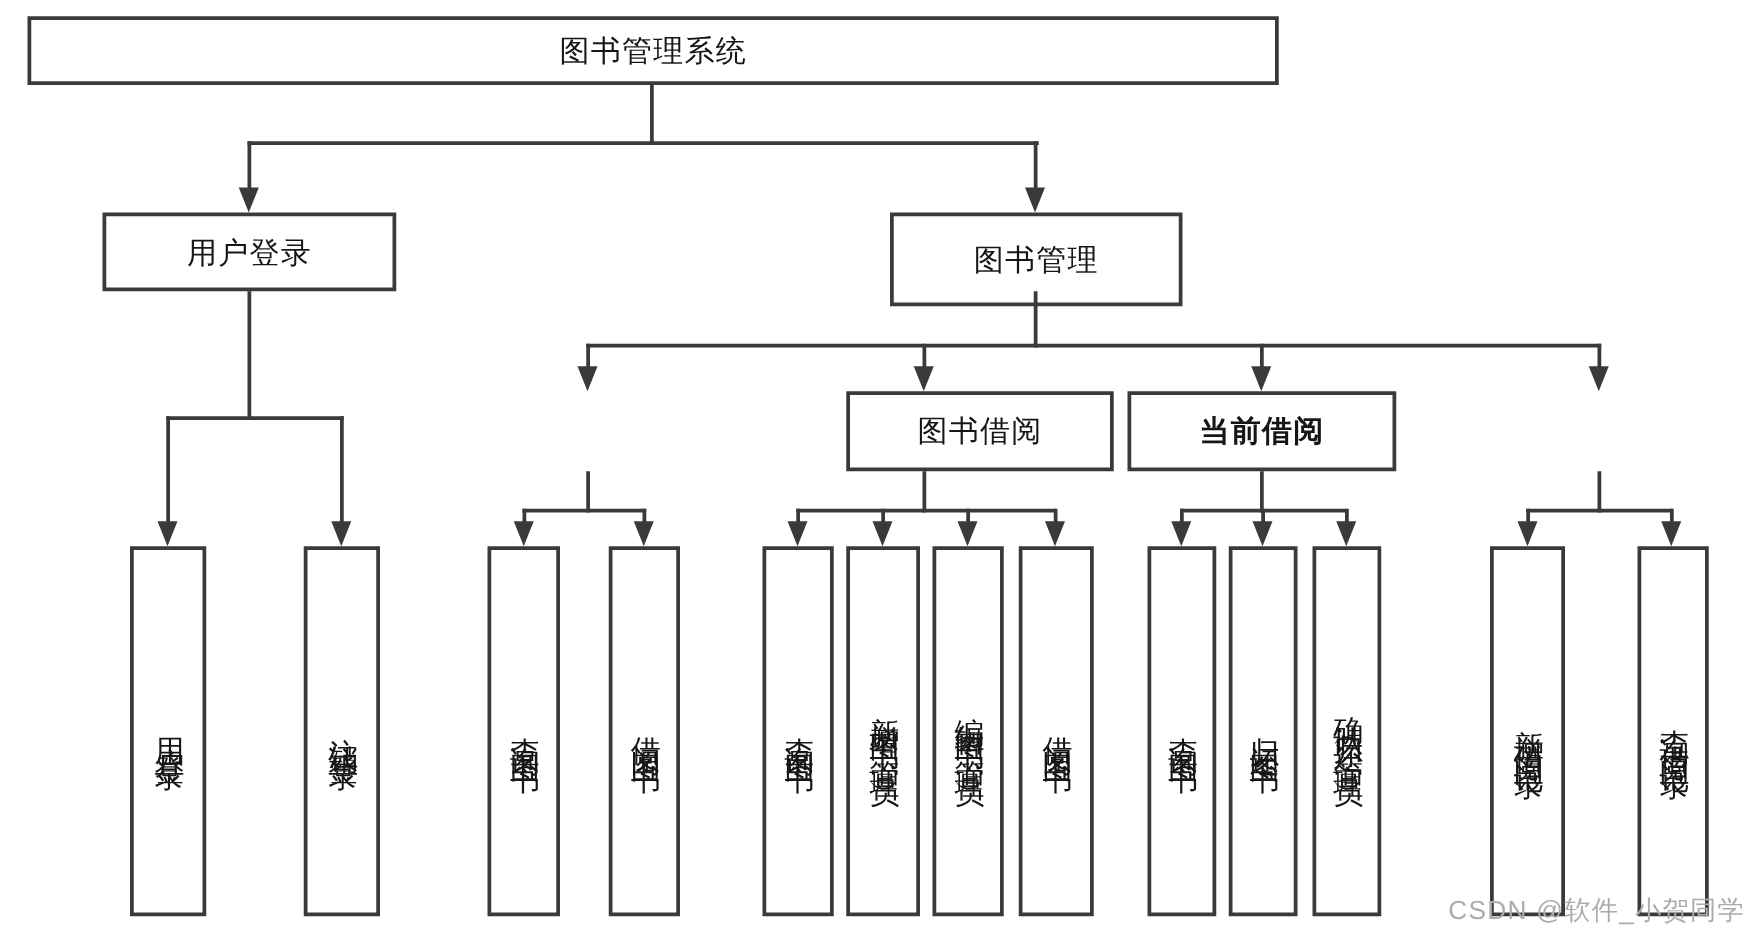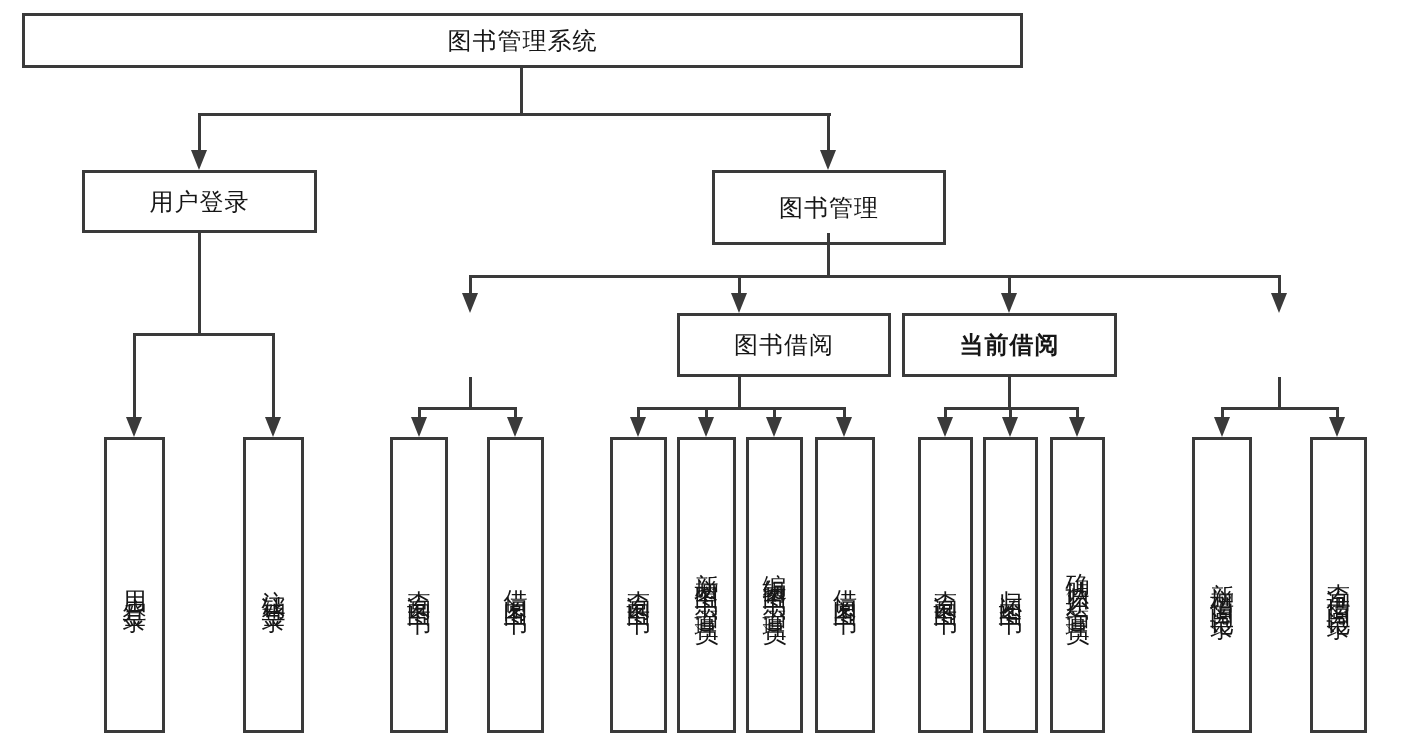--- a/index.html
+++ b/index.html
@@ -180,14 +180,15 @@
   <div class="vl" style="left:1076px; top:407px; height:12px;"></div>
   <div class="ar" style="left:1069px; top:417px;"></div>
 
   <div class="vl" style="left:1278px; top:377px; height:33px;"></div>
   <div class="hl" style="left:1221px; top:407px; width:117px;"></div>
   <div class="vl" style="left:1221px; top:407px; height:12px;"></div>
   <div class="ar" style="left:1214px; top:417px;"></div>
   <div class="vl" style="left:1336px; top:407px; height:12px;"></div>
   <div class="ar" style="left:1329px; top:417px;"></div>
 
+  <div class="wm">CSDN @软件_小贺同学</div>
 
 </div>
 
 </body></html>

